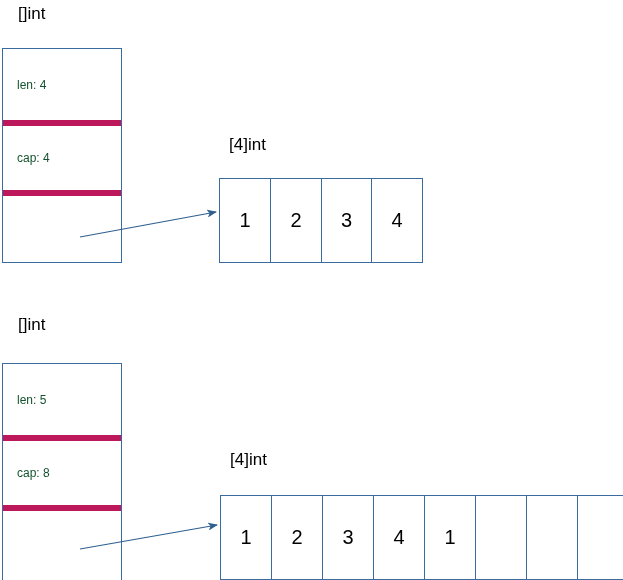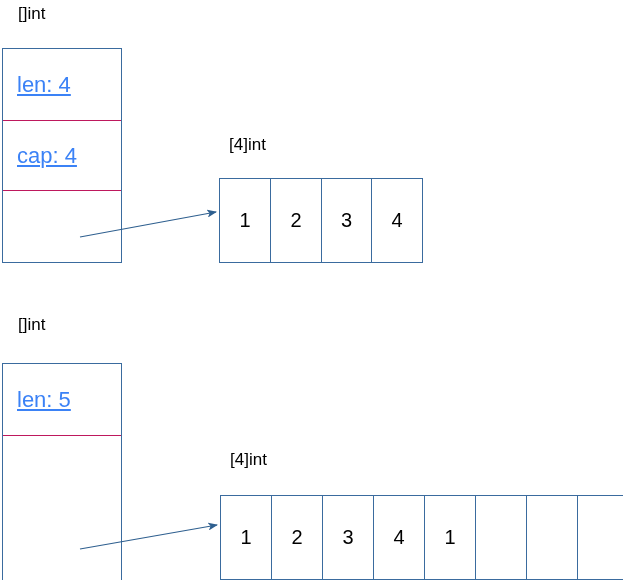--- a/index.html
+++ b/index.html
@@ -37,27 +37,26 @@
     border: 1px solid #3a6b9e;
     background: #ffffff;
     box-sizing: border-box;
   }
   .slice-field {
     position: relative;
     box-sizing: border-box;
     display: flex;
     align-items: center;
     padding-left: 14px;
-    font-size: 22px;
-    color: #3b82f6;
+    font-size: 12px;
+    color: #14532d;
     white-space: nowrap;
-    text-decoration: underline;
   }
   .slice-field + .slice-field {
-    border-top: 1px solid #be185d;
+    border-top: 6px solid #be185d;
   }
 
   
   .array-box {
     position: absolute;
     border: 1px solid #3a6b9e;
     background: #ffffff;
     box-sizing: border-box;
     display: flex;
   }
@@ -107,20 +106,21 @@
     <div class="array-cell" style="width:51px;">1</div>
     <div class="array-cell" style="width:51px;">2</div>
     <div class="array-cell" style="width:50px;">3</div>
     <div class="array-cell" style="width:50px;">4</div>
   </div>
 
   <div class="type-label" style="left:18px; top:315px;">[]int</div>
 
   <div class="slice-box" style="left:2px; top:363px; width:120px; height:222px;">
     <div class="slice-field" style="height:71px;text-align:center;">len: 5</div>
+    <div class="slice-field" style="height:70px;">cap: 8</div>
     <div class="slice-field" style="height:79px;"></div>
   </div>
 
   <svg class="arrow-svg" style="left:0px; top:505px; width:230px; height:70px;" viewBox="0 0 230 70">
     <defs>
       <marker id="ah-bot" markerWidth="10" markerHeight="8" refX="9" refY="4" orient="auto" markerUnits="userSpaceOnUse">
         <path d="M0,0 L10,4 L0,8 L2.5,4 Z" fill="#2e5f8f"></path>
       </marker>
     </defs>
     <line x1="80" y1="44" x2="217" y2="20" stroke="#2e5f8f" stroke-width="1.2" marker-end="url(#ah-bot)"></line>

